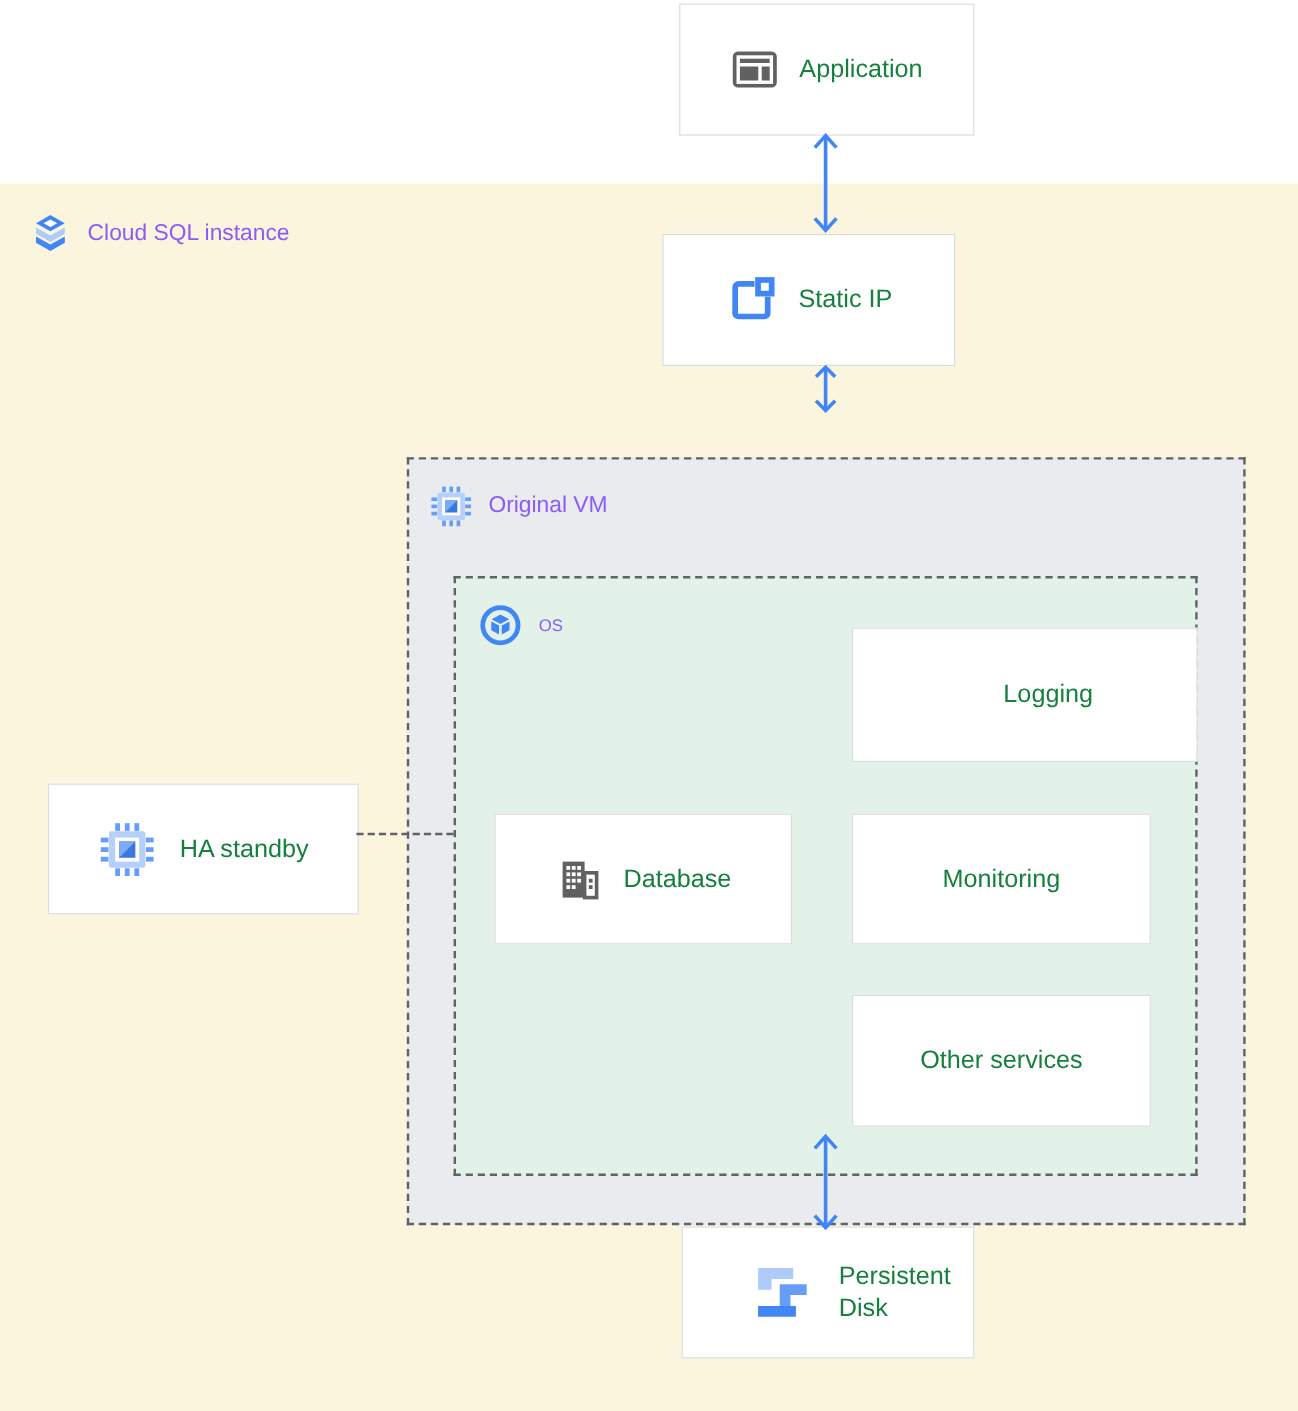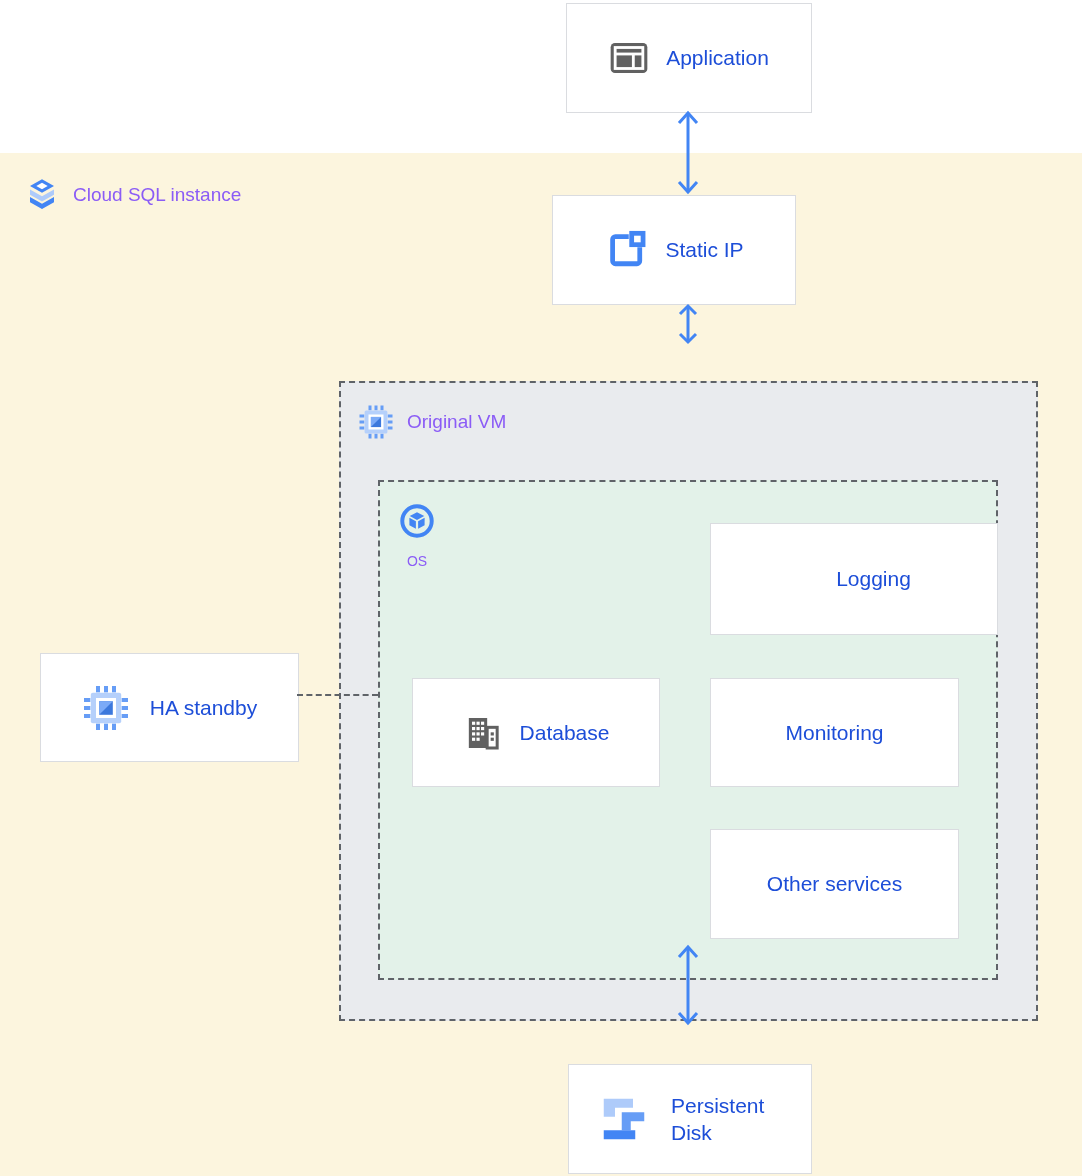--- a/index.html
+++ b/index.html
@@ -24,21 +24,21 @@
   }
   .os-box{
     position:absolute;left:37px;top:97px;width:616px;height:496px;
     background:#E3F2E9;border:2px dashed #5F6368;
   }
   .node{
     position:absolute;display:flex;align-items:center;justify-content:center;
     gap:17px;background:#ffffff;border:1px solid #DADCE0;
     color:#202124;font-size:21px;
   }
-  .node .lbl{color:#1d4ed8;}
+  .node .lbl{color:#15803d;}
   .pd-lbl{width:112px;line-height:1.3;}
   .arrow{position:absolute;z-index:5;}
   .connector{
     position:absolute;left:297px;top:694px;width:81px;height:0;
     border-top:2px dashed #5F6368;z-index:4;
   }
   svg{display:block;}
 </style>
 </head>
 <body>
@@ -119,21 +119,21 @@
           <rect x="4.4" y="4.4" width="15.2" height="15.2" rx="1" fill="#B5D0FB"></rect>
           <rect x="7" y="7" width="10" height="10" fill="#ffffff"></rect>
           <rect x="8.6" y="8.6" width="6.8" height="6.8" fill="#3C78DC"></rect>
           <polygon points="8.6,8.6 15.4,8.6 8.6,15.4" fill="#7BAAF7"></polygon>
         </svg>
       </span>
       <span>Original VM</span>
     </div>
 
     <div class="os-box">
-      <div class="region-label" style="left:18px;top:20px;height:38px;font-size:14px;flex-direction:column;">
+      <div class="region-label" style="left:18px;top:20px;height:38px;font-size:14px;">
         <span>
           <svg width="38" height="38" viewBox="0 0 24 24">
             <circle cx="12" cy="12" r="9.3" fill="none" stroke="#4285F4" stroke-width="2.5"></circle>
             <polygon points="12,6.4 16.6,8.9 12,11.4 7.4,8.9" fill="#4285F4"></polygon>
             <polygon points="7.2,10 11.3,12.2 11.3,16.9 7.2,14.7" fill="#4285F4"></polygon>
             <polygon points="16.8,10 12.7,12.2 12.7,16.9 16.8,14.7" fill="#4285F4"></polygon>
           </svg>
         </span>
         <span>OS</span>
       </div>
@@ -206,21 +206,21 @@
   <div class="connector"></div>
 
   <div class="arrow" style="left:674px;top:944px;">
     <svg width="28" height="82" viewBox="0 0 28 82">
       <line x1="14" y1="5" x2="14" y2="77" stroke="#4285F4" stroke-width="3"></line>
       <path d="M5,13 L14,3 L23,13" fill="none" stroke="#4285F4" stroke-width="3"></path>
       <path d="M5,69 L14,79 L23,69" fill="none" stroke="#4285F4" stroke-width="3"></path>
     </svg>
   </div>
 
-  <div class="node" style="left:568px;top:1064px;width:242px;height:108px;gap:20px;">
+  <div class="node" style="left:568px;top:1022px;width:242px;height:108px;gap:20px;justify-content:flex-end;">
     <span>
       <svg width="54" height="54" viewBox="0 0 24 24">
         <path d="M3,3 h13 v4 h-8 v4 h-5 z" fill="#AECBFA"></path>
         <path d="M11,9 h10 v4 h-6 v4 h-4 z" fill="#669DF6"></path>
         <path d="M3,17 h14 v4 H3 z" fill="#4285F4"></path>
       </svg>
     </span>
     <span class="lbl pd-lbl">Persistent Disk</span>
   </div>
 

